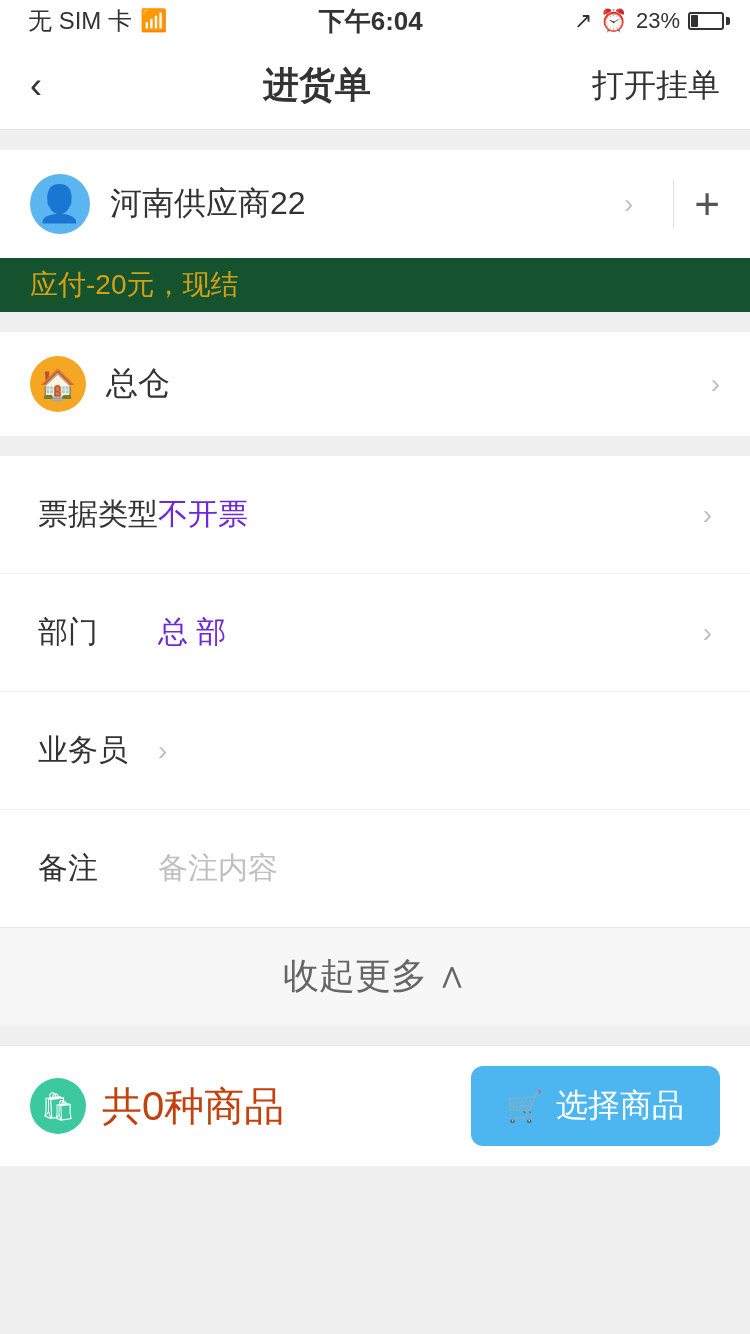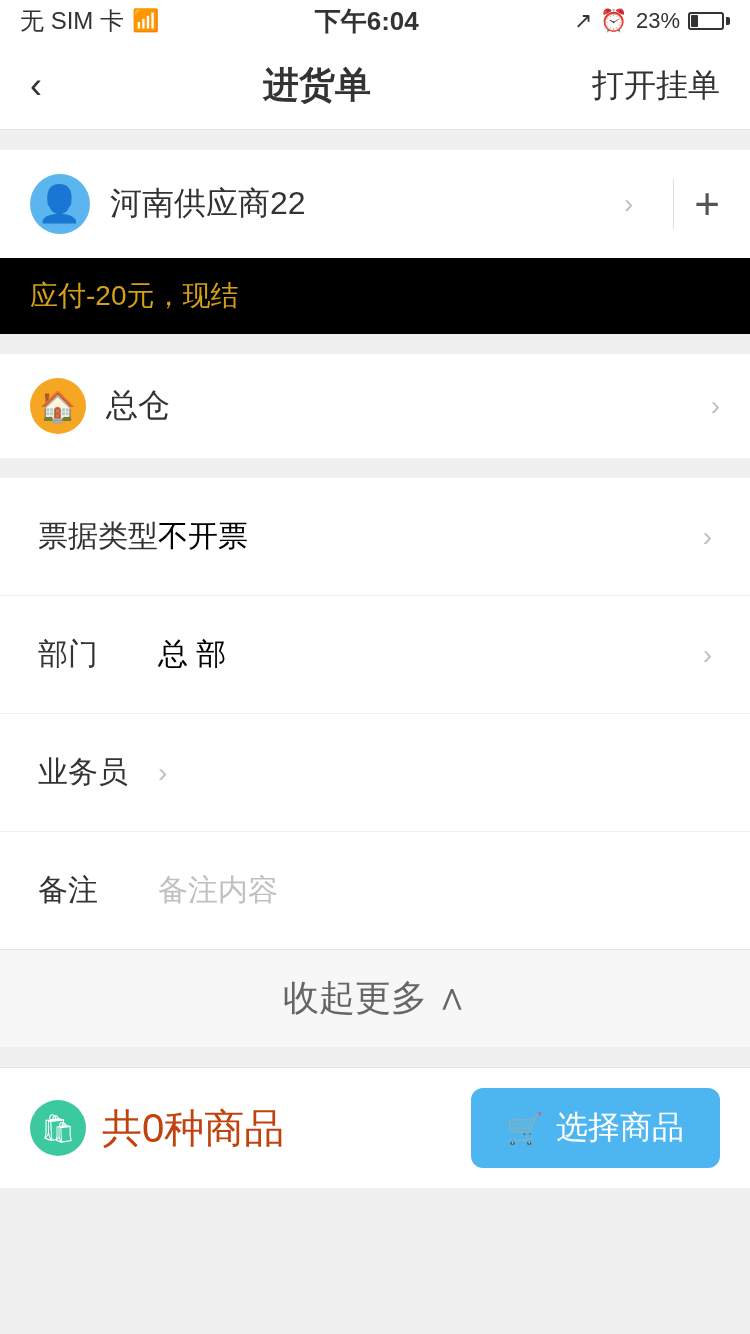--- a/index.html
+++ b/index.html
@@ -17,21 +17,21 @@
     .status-bar {
       display: flex;
       justify-content: space-between;
       align-items: center;
       height: 42px;
       background: #fff;
       padding: 0 20px;
       font-size: 24px;
       color: #333;
     }
-    .status-left { display: flex; align-items: center; gap: 8px; }
+    .status-left { display: flex; align-items: center; gap: 8px; margin-left: 8px; }
     .status-center { font-weight: 600; font-size: 26px; }
     .status-right { display: flex; align-items: center; gap: 8px; font-size: 22px; }
     .wifi-icon { font-size: 22px; }
     .battery-block {
       display: inline-flex; align-items: center; gap: 2px;
     }
     .battery-body {
       width: 36px; height: 18px; border: 2px solid #333; border-radius: 3px; position: relative;
       display: flex; align-items: center; padding: 1px;
     }
@@ -107,22 +107,22 @@
     }
     .supplier-divider-line {
       width: 1px; height: 50px; background: #e0e0e0; margin: 0 20px;
     }
     .supplier-add {
       font-size: 44px; color: #555; cursor: pointer;
     }
 
     
     .notice-bar {
-      background: #000000;
-      padding: 19px 30px;
+      background: #14532d;
+      padding: 8px 30px;
       font-size: 28px;
       color: #d4a017;
     }
 
     
     .form-row {
       display: flex;
       align-items: center;
       padding: 38px;
       border-bottom: 1px solid #f0f0f0;
@@ -133,21 +133,21 @@
     }
     .form-label {
       font-size: 30px;
       color: #333;
       width: 120px;
       flex-shrink: 0;
     }
     .form-value {
       flex: 1;
       font-size: 30px;
-      color: #000000;
+      color: #6d28d9;
     }
     .form-value.placeholder {
       color: #c0c0c0;
     }
     .form-chevron {
       color: #c0c0c0; font-size: 28px;
     }
 
     
     .warehouse-row {

